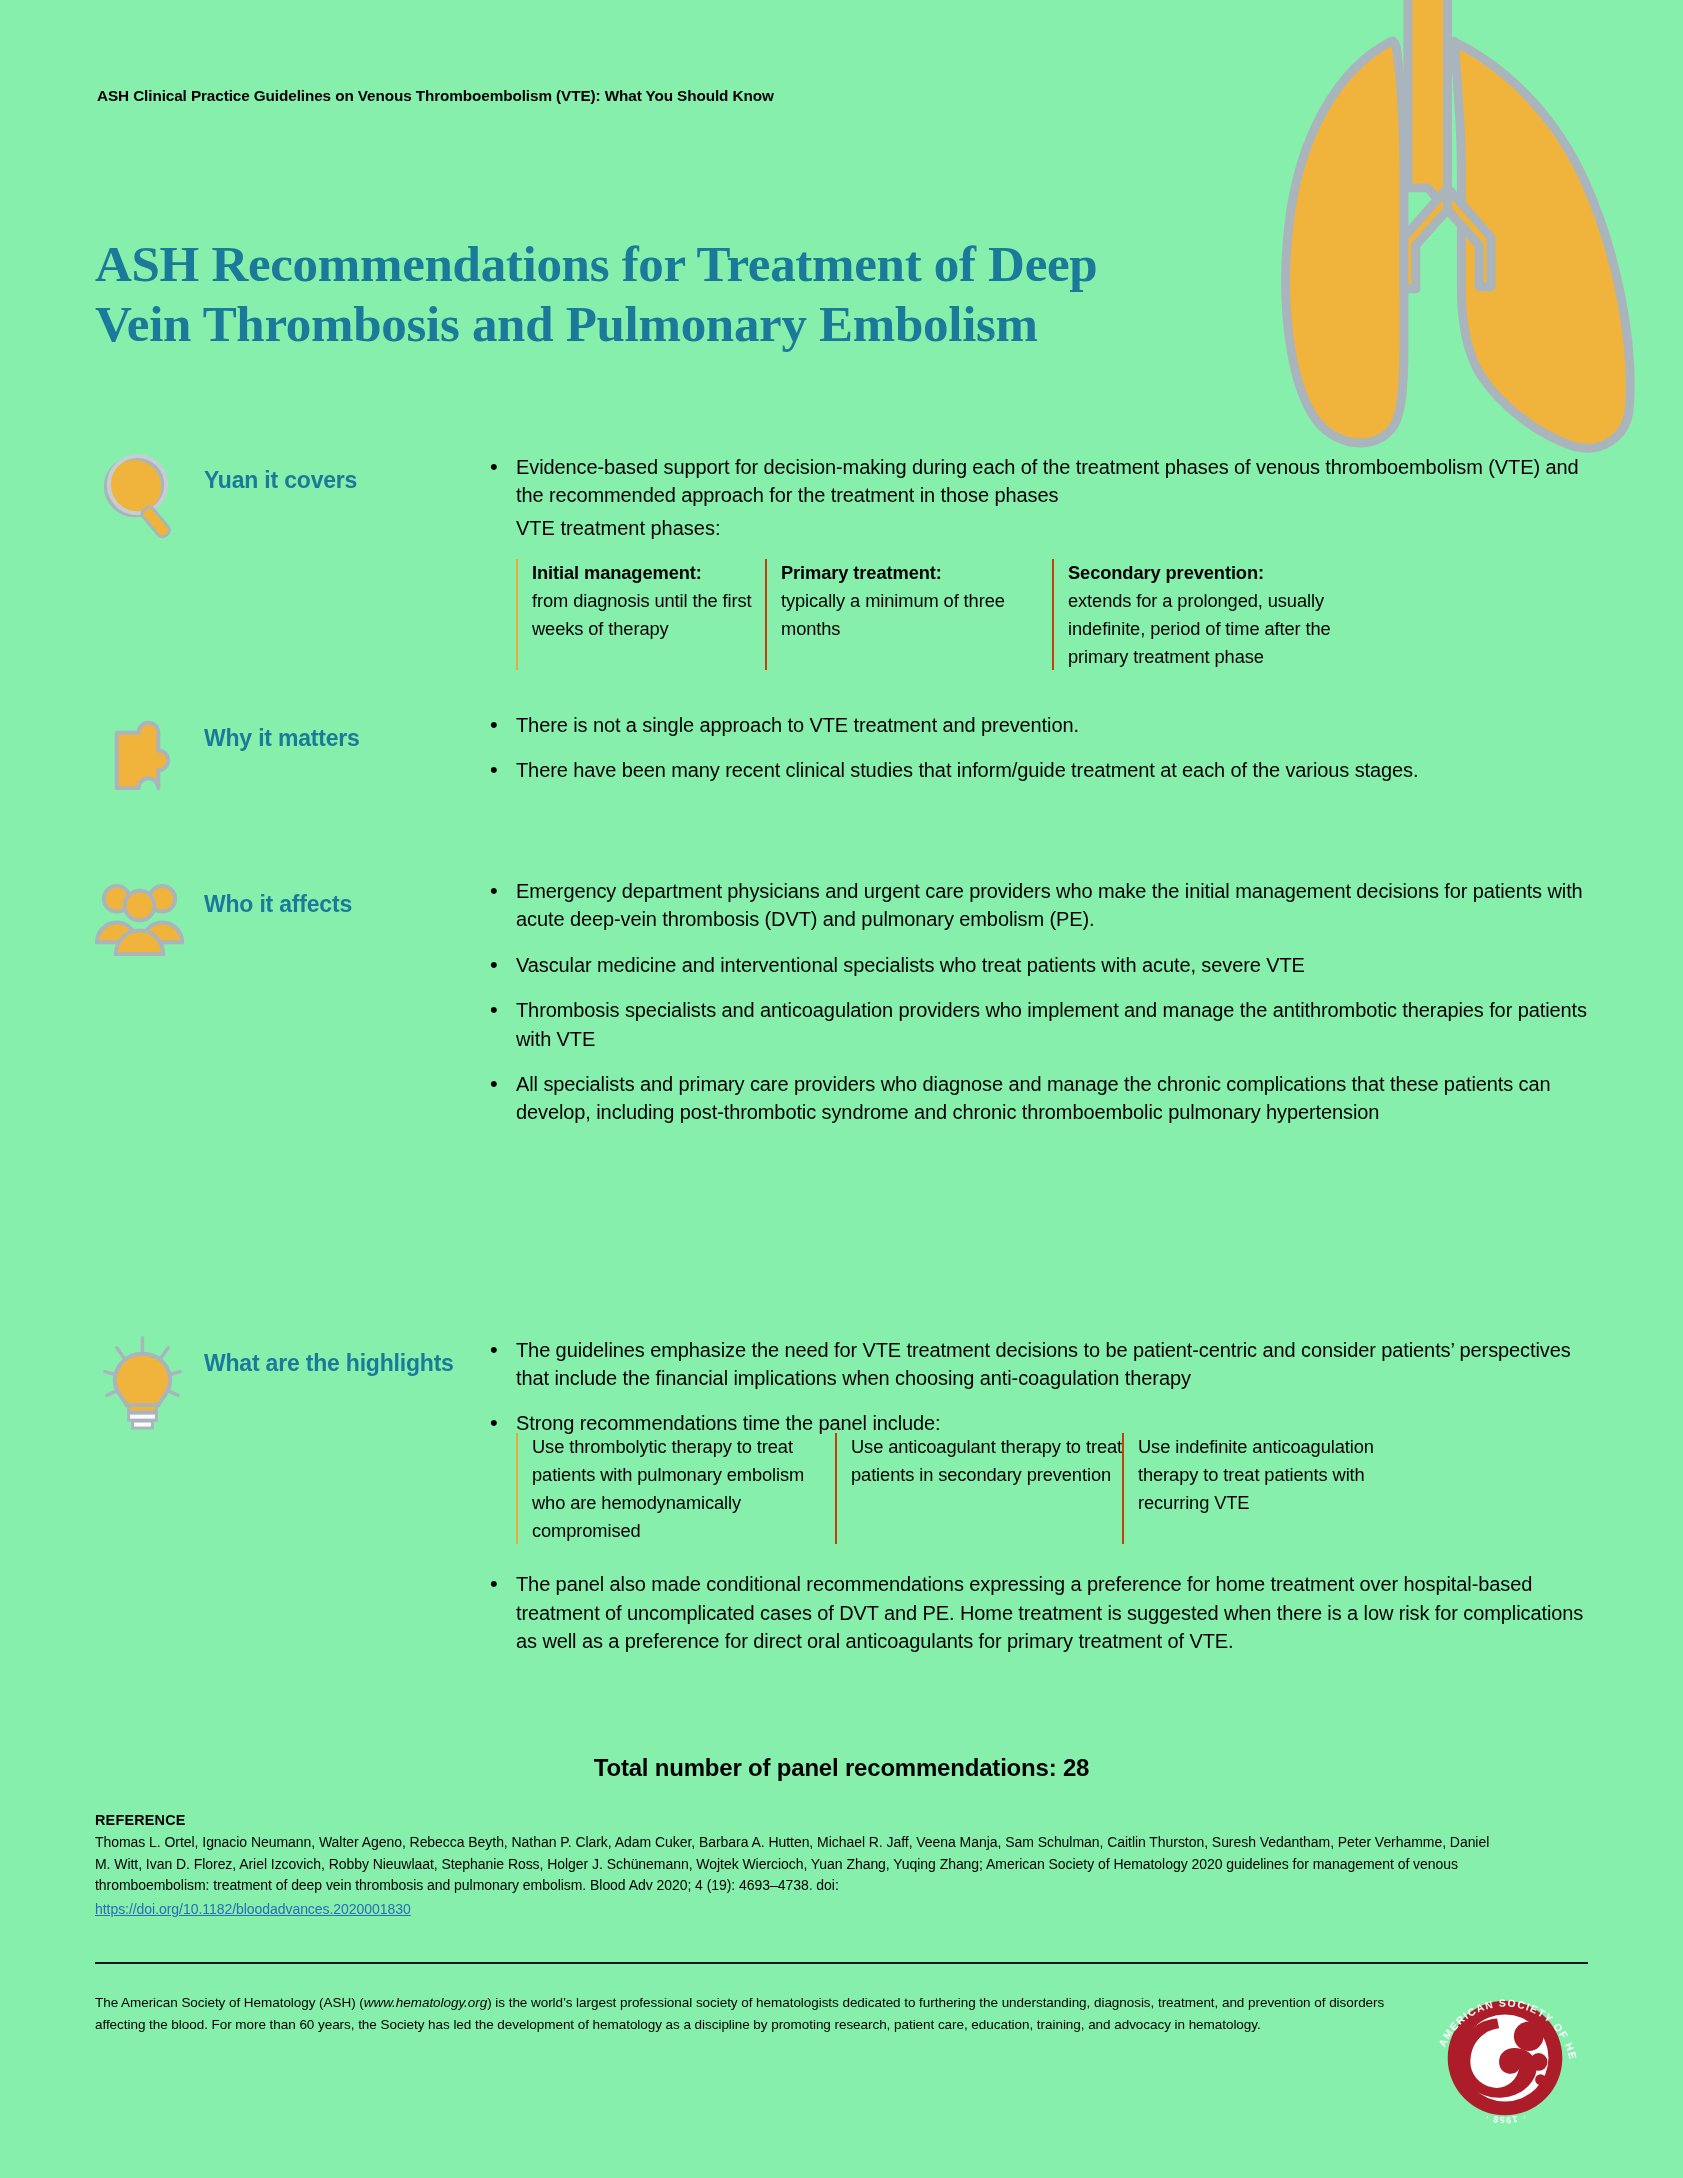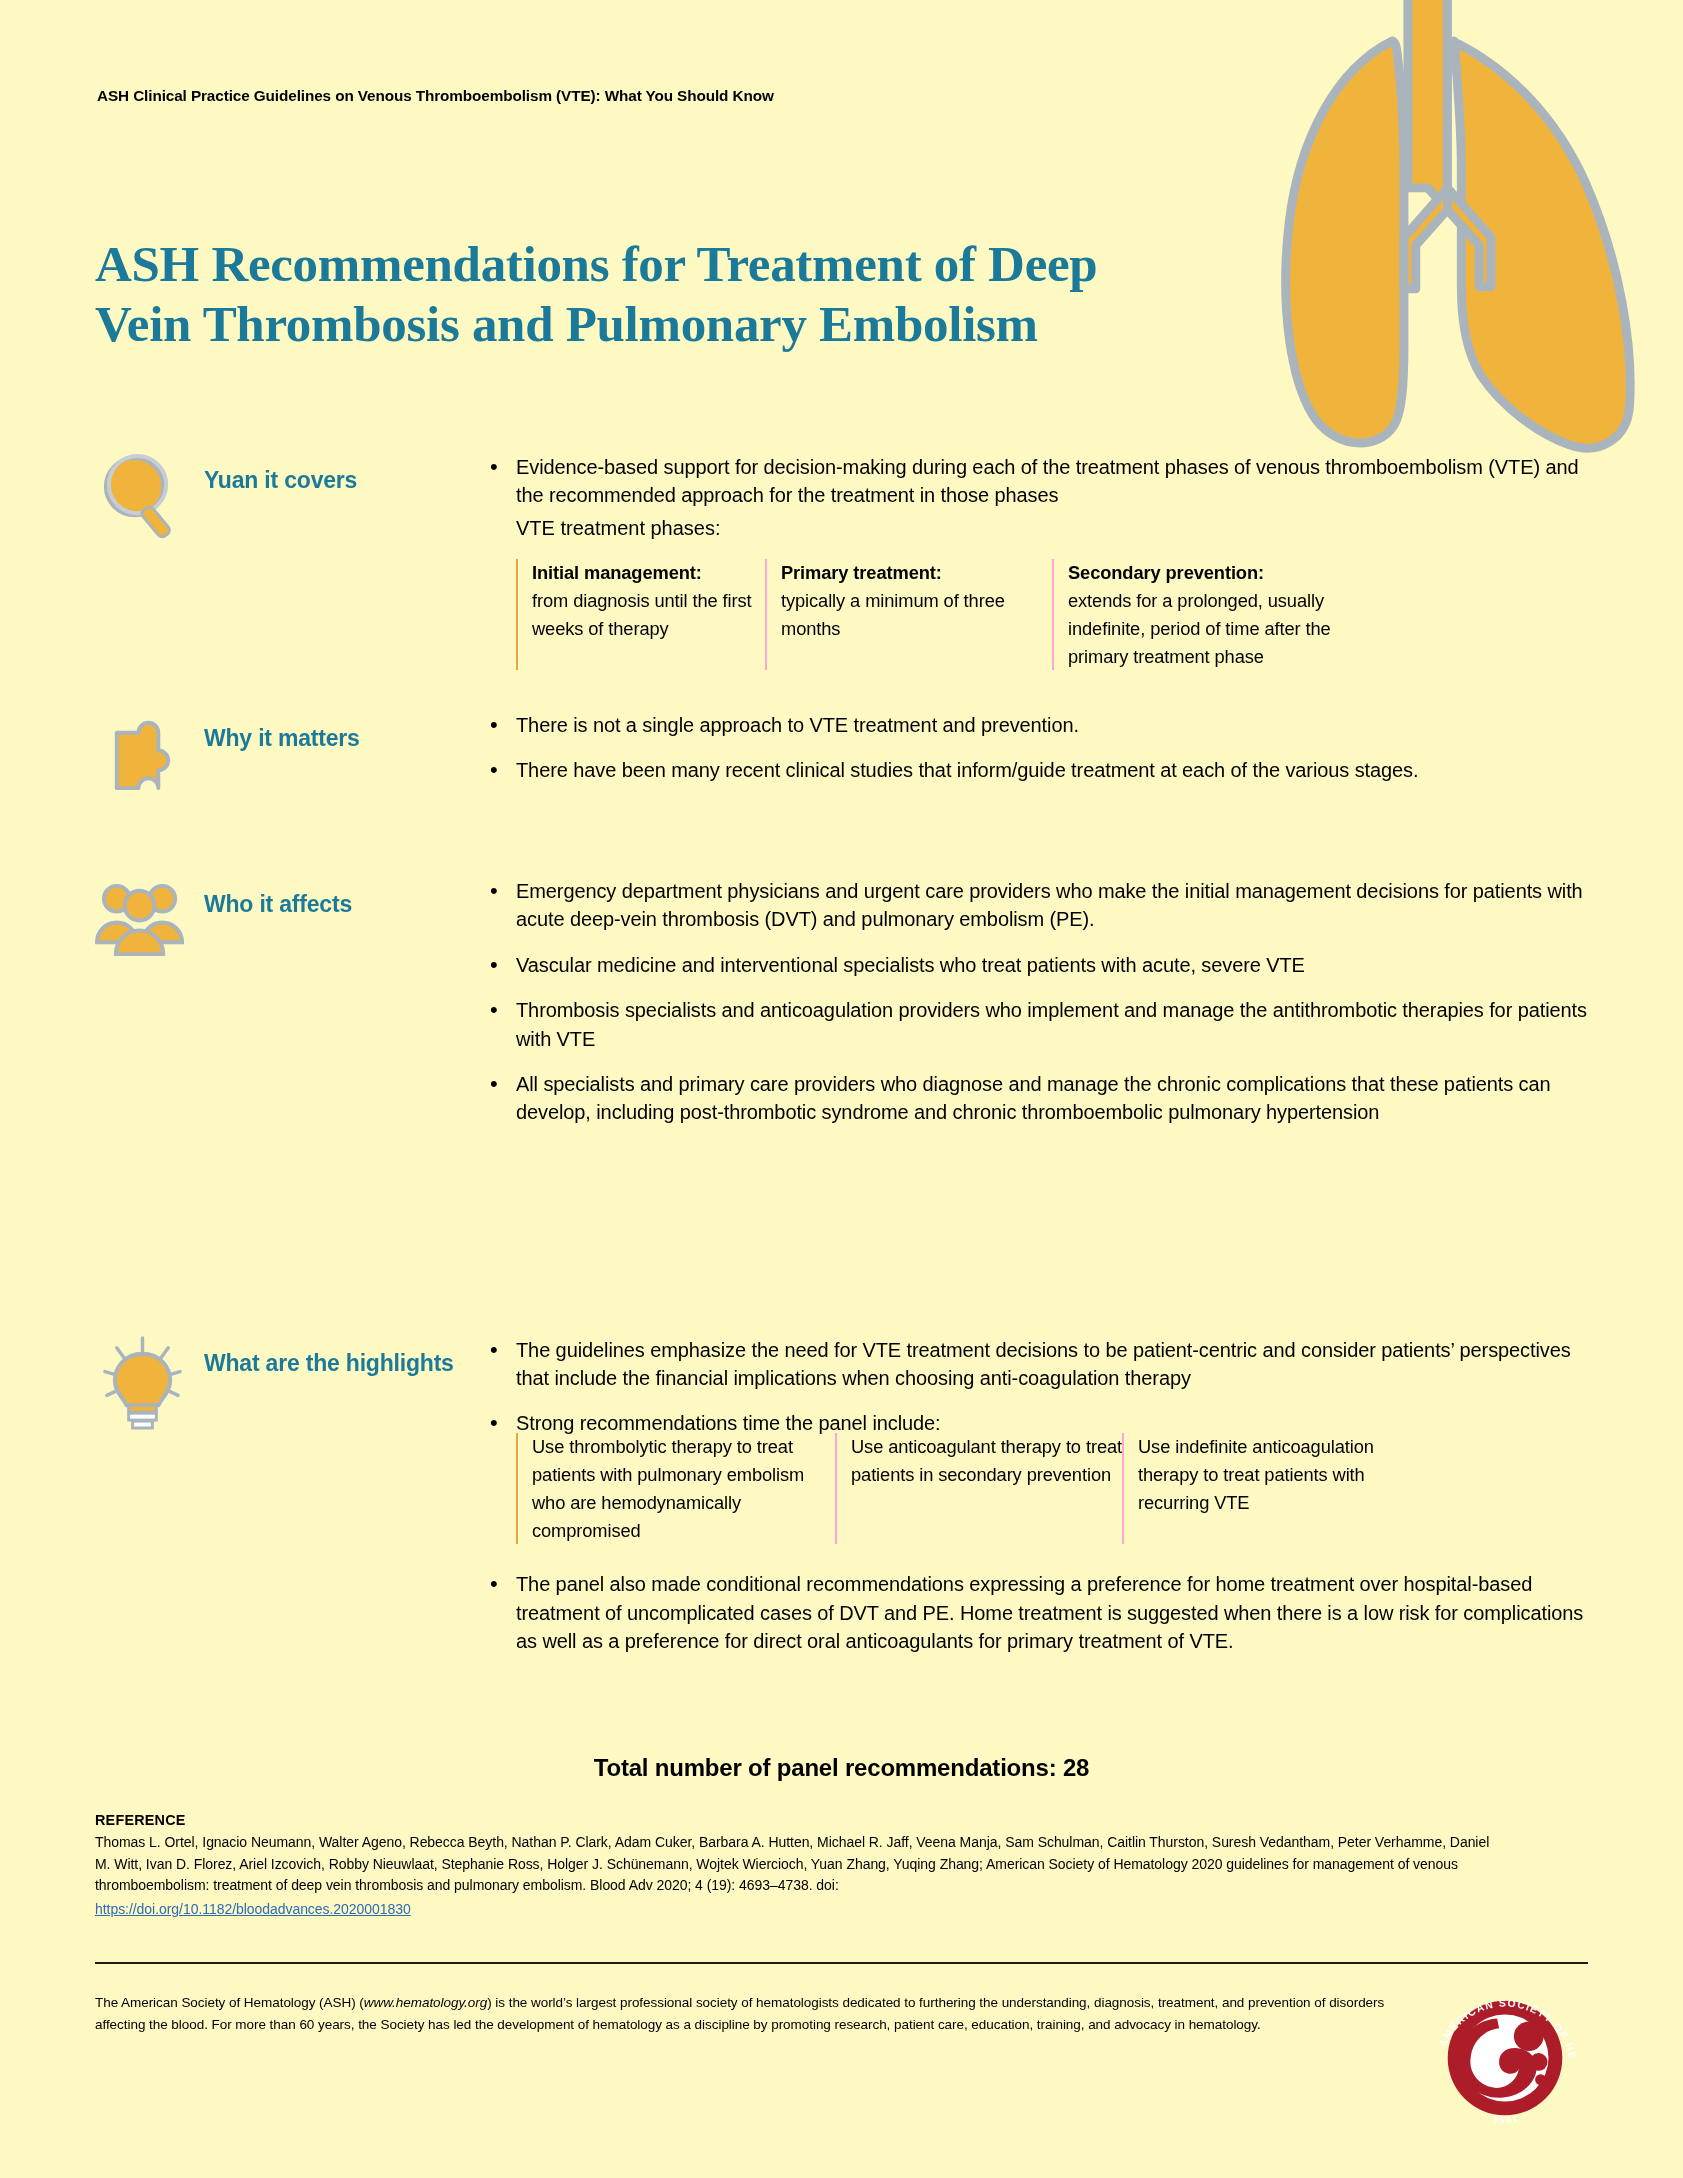--- a/index.html
+++ b/index.html
@@ -7,21 +7,21 @@
     width: 1683px;
     height: 2178px;
     background: #ffffff;
     font-family: "Liberation Sans", sans-serif;
   }
   .page {
     position: relative;
     width: 1683px;
     height: 2178px;
     overflow: hidden;
-    background: #fef9c3;
+    background: #86efac;
   }
 
   
   .lungs {
     position: absolute;
     top: -10px;
     right: -20px;
     width: 515px;
     height: 465px;
     pointer-events: none;
@@ -111,21 +111,21 @@
   }
 
   
   .cols {
     display: flex;
     margin-left: 30px;
     margin-top: 6px;
   }
   .col {
     padding-left: 14px;
-    border-left: 2px solid #f9a8d4;
+    border-left: 2px solid #c2410c;
     font-size: 18.3px;
     line-height: 1.52;
     color: #000;
     letter-spacing: -0.1px;
   }
   .col:first-child { border-left: 2px solid #e8a83a; }
   .col b { font-weight: bold; }
   .cols.phases .col:nth-child(1) { width: 249px; }
   .cols.phases .col:nth-child(2) { width: 287px; }
   .cols.phases .col:nth-child(3) { width: 327px; }

